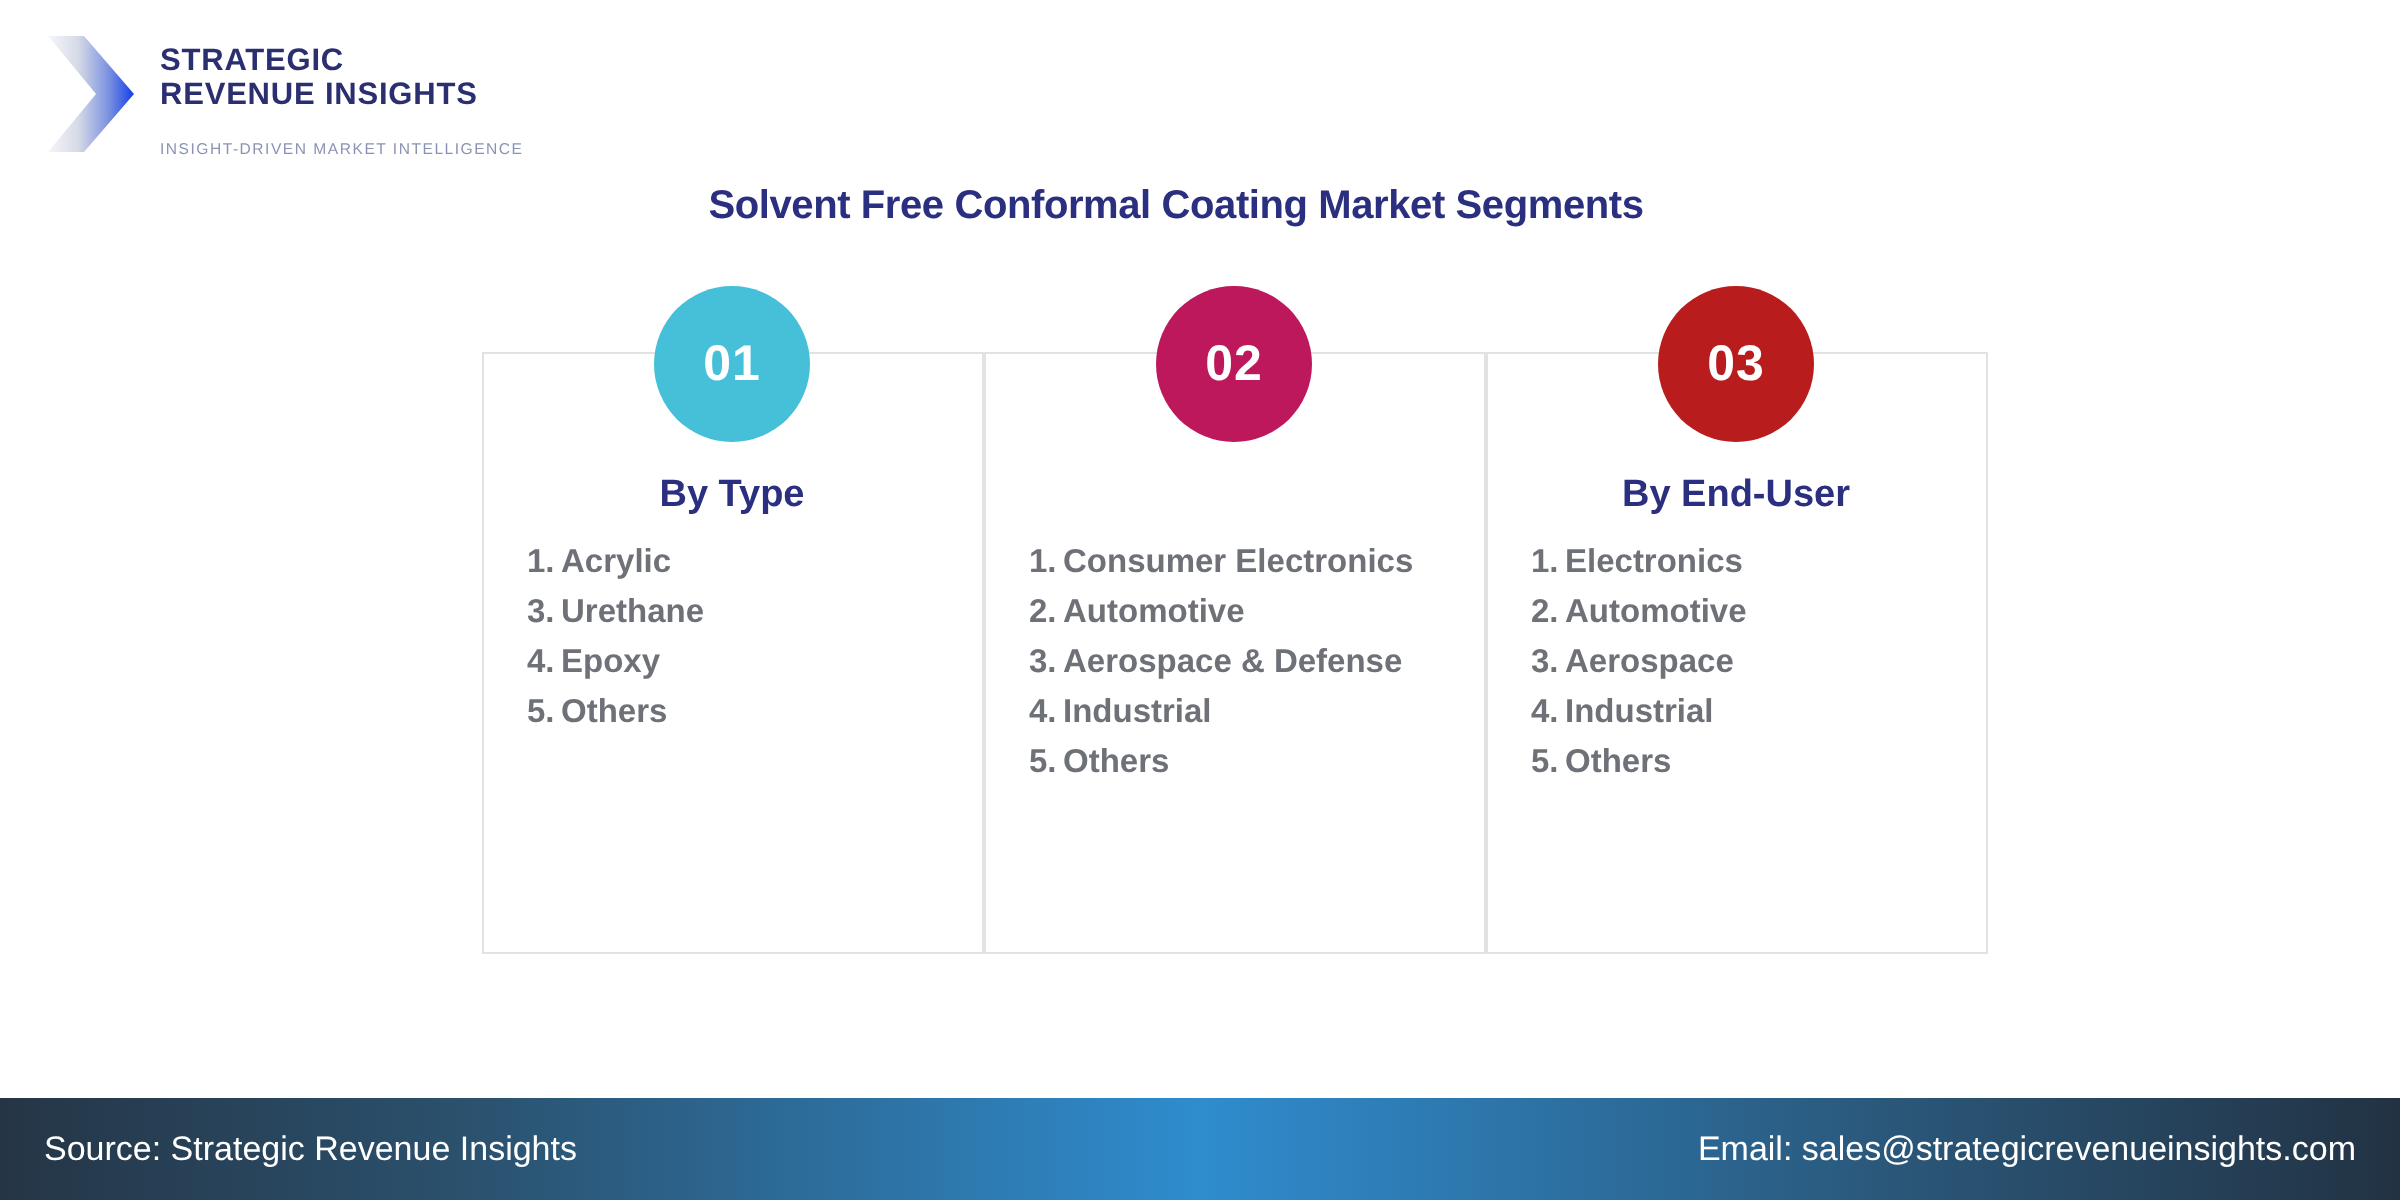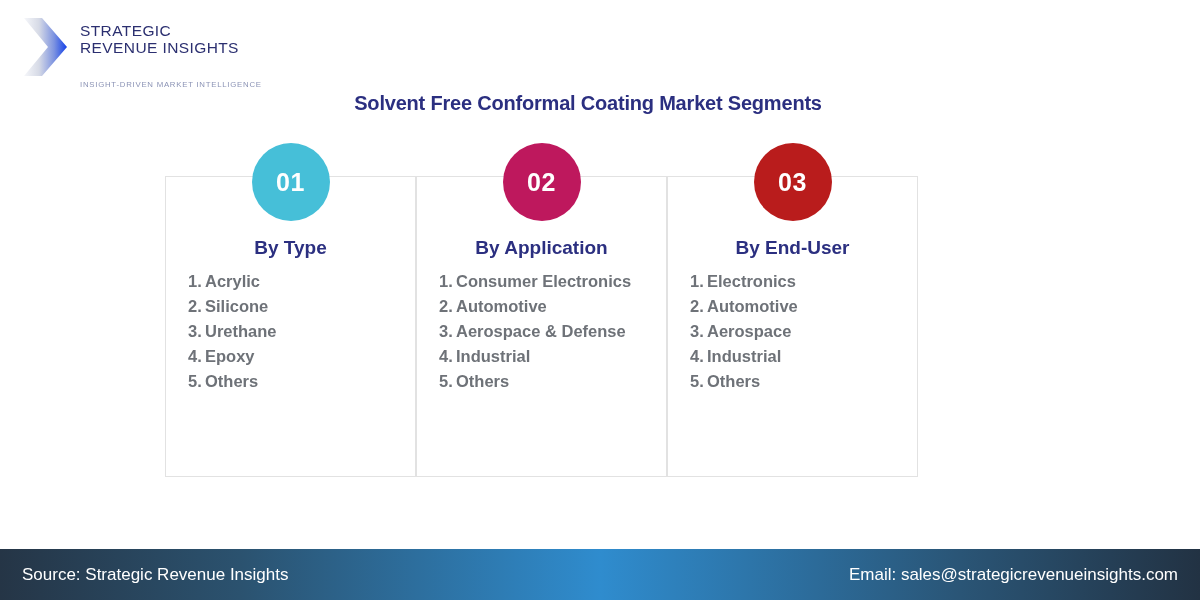--- a/index.html
+++ b/index.html
@@ -27,28 +27,28 @@
     width: 48px;
     height: 62px;
     flex: 0 0 auto;
     margin-right: 10px;
   }
   .logo-text {
     padding-top: 6px;
   }
   .logo-line1, .logo-line2 {
     font-size: 15.5px;
-    font-weight: normal;
+    font-weight: bold;
     letter-spacing: 0.4px;
     color: #2b2f70;
     line-height: 17px;
     white-space: nowrap;
   }
   .logo-tagline {
-    margin-top: 24px;
+    margin-top: 14px;
     font-size: 7.8px;
     letter-spacing: 0.75px;
     color: #8b93b5;
     white-space: nowrap;
   }
 
   
   .page-title {
     position: absolute;
     left: 0;
@@ -61,21 +61,21 @@
     letter-spacing: -0.2px;
   }
 
   
   .cards {
     position: absolute;
     left: 165px;
     top: 176px;
     width: 904px;
     display: flex;
-    justify-content: flex-start;
+    justify-content: center;
   }
   .card {
     position: relative;
     width: 251px;
     height: 301px;
     box-sizing: border-box;
     border: 1px solid #e2e2e2;
     background: #ffffff;
   }
   .card-badge {
@@ -175,30 +175,28 @@
 
 <div class="page-title">Solvent Free Conformal Coating Market Segments</div>
 
 <div class="cards">
 
   <div class="card">
     <div class="card-badge" style="background: rgb(70, 191, 216);">01</div>
     <div class="card-title">By Type</div>
     <ul class="card-list">
       <li><span class="li-num">1.</span><span>Acrylic</span></li>
-      <li><span class="li-num">2.</span><span>Silicone</span></li>
       <li><span class="li-num">3.</span><span>Urethane</span></li>
       <li><span class="li-num">4.</span><span>Epoxy</span></li>
       <li><span class="li-num">5.</span><span>Others</span></li>
     </ul>
   </div>
 
   <div class="card">
     <div class="card-badge" style="background: #be185d;">02</div>
-    <div class="card-title">By Application</div>
     <ul class="card-list">
       <li><span class="li-num">1.</span><span>Consumer Electronics</span></li>
       <li><span class="li-num">2.</span><span>Automotive</span></li>
       <li><span class="li-num">3.</span><span>Aerospace &amp; Defense</span></li>
       <li><span class="li-num">4.</span><span>Industrial</span></li>
       <li><span class="li-num">5.</span><span>Others</span></li>
     </ul>
   </div>
 
   <div class="card">

